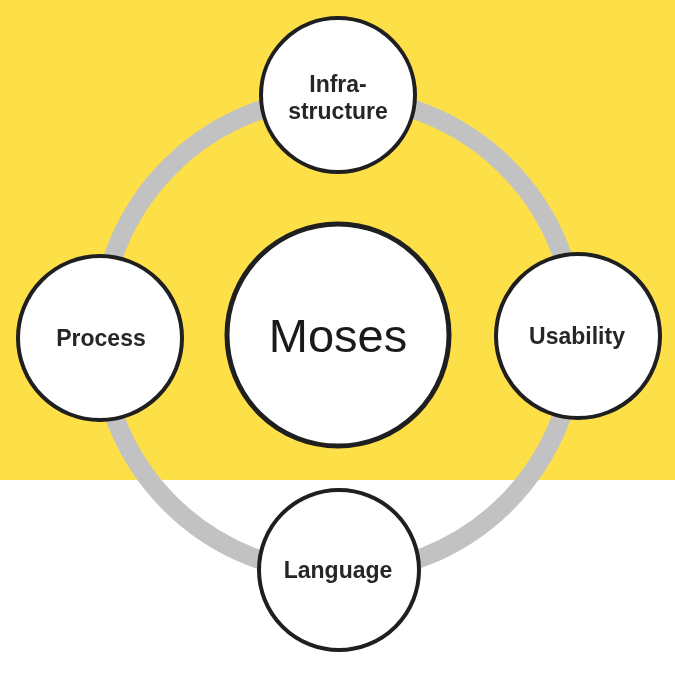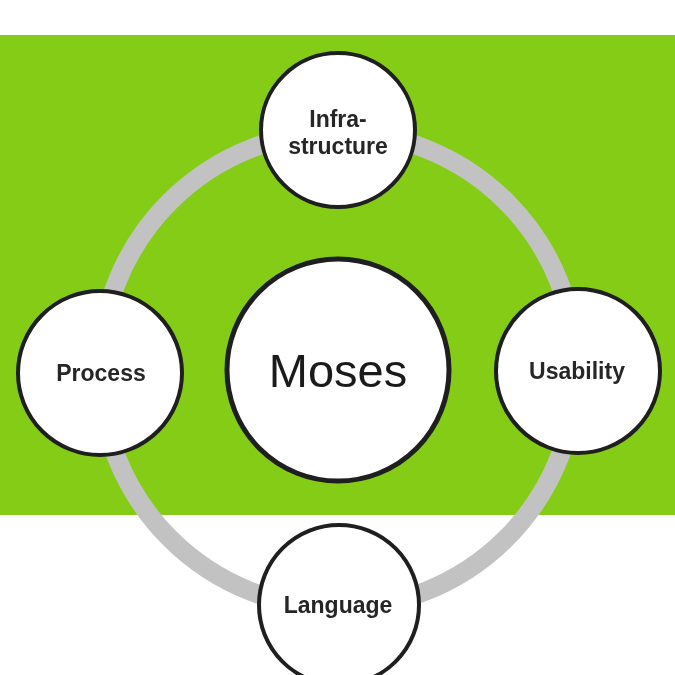--- a/index.html
+++ b/index.html
@@ -7,22 +7,21 @@
     padding: 0;
     width: 675px;
     height: 675px;
     background: #ffffff;
     overflow: hidden;
   }
   .stage {
     position: relative;
     width: 675px;
     height: 480px;
-    background: #84cc16;
-    margin-top: 35px;
+    background: #fde047;
   }
   svg {
     display: block;
     font-family: "Liberation Sans", sans-serif;
   }
   .node-label {
     font-family: "Liberation Sans", sans-serif;
     font-size: 23px;
     font-weight: 700;
     fill: #262626;

